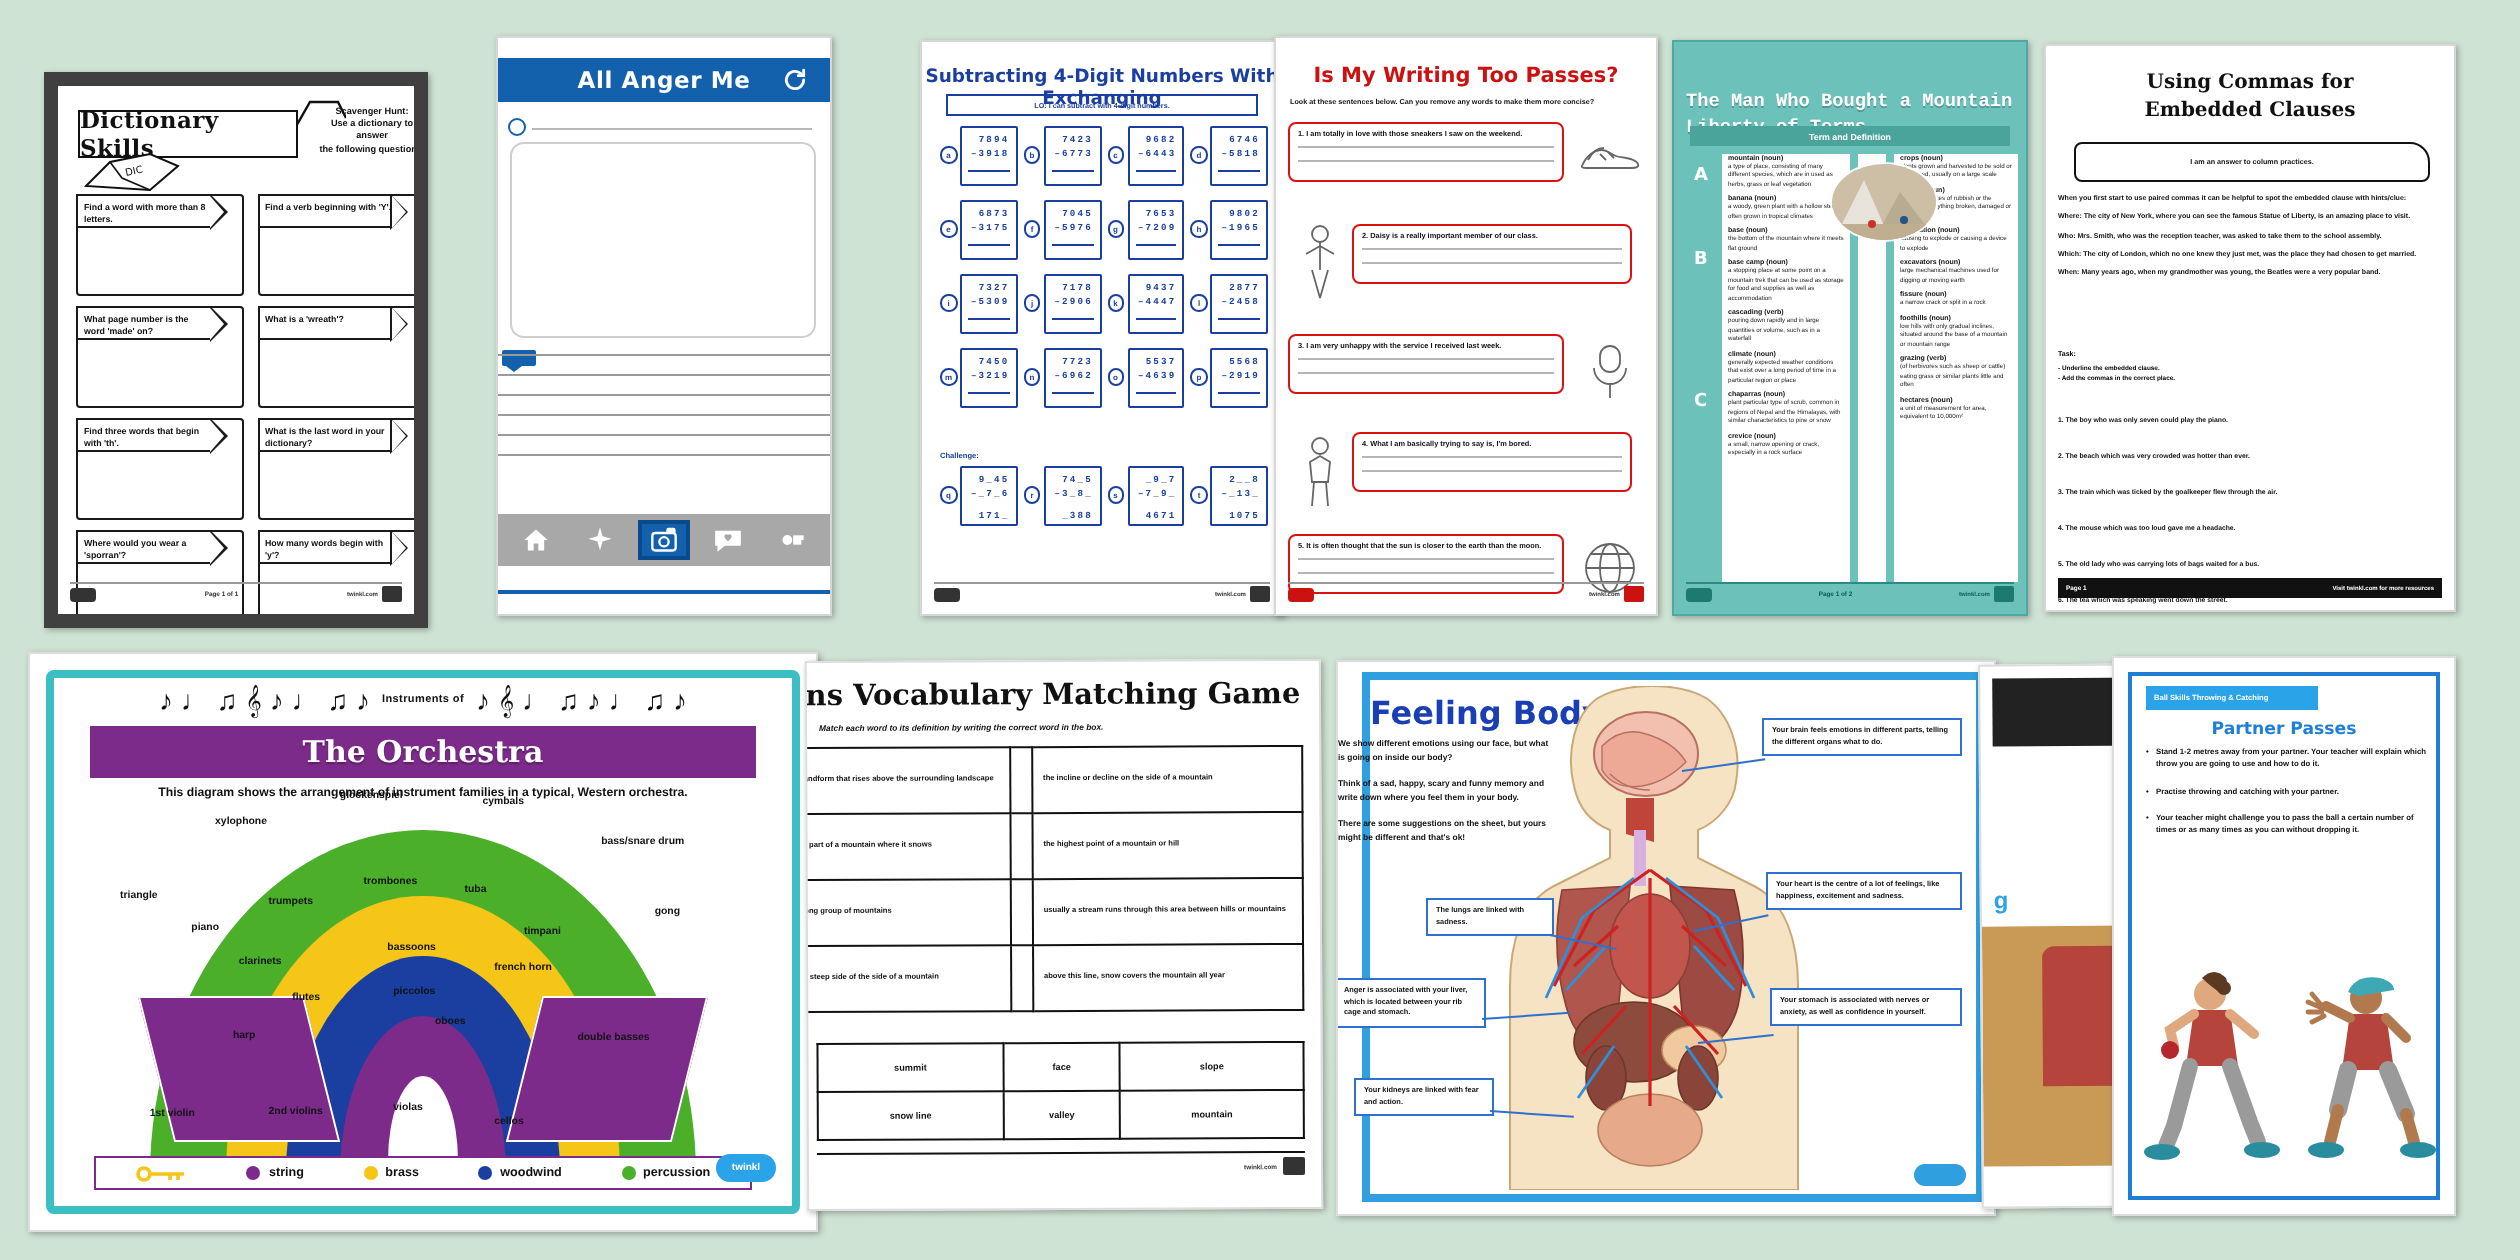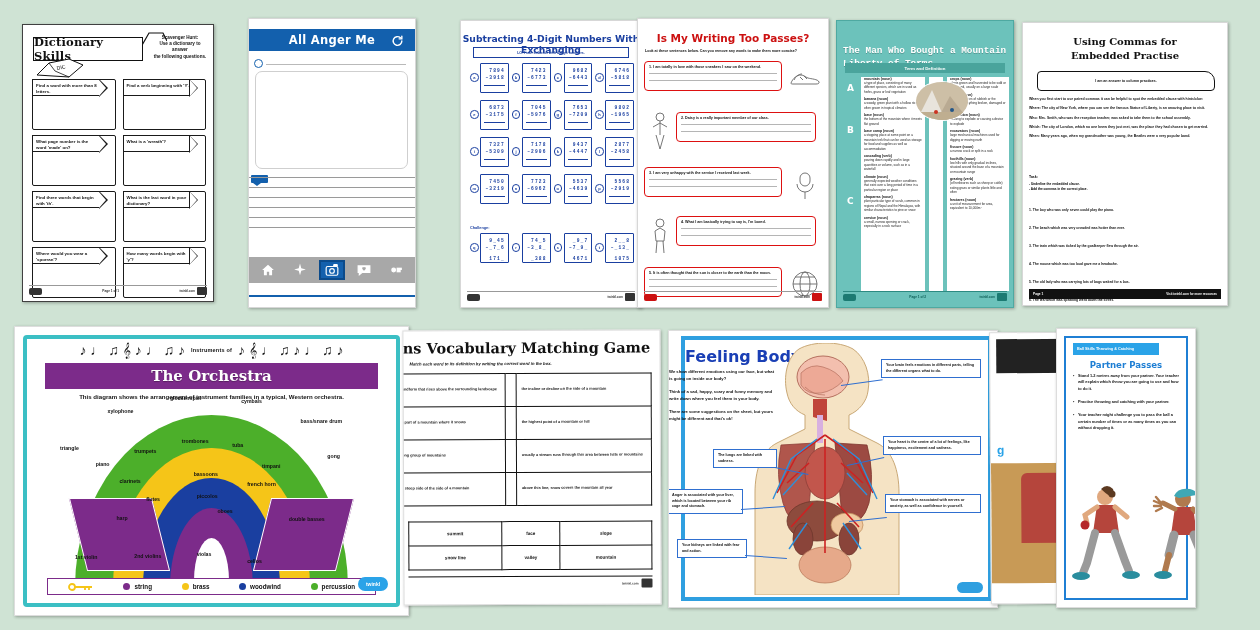--- a/index.html
+++ b/index.html
@@ -15,21 +15,21 @@
   .sheet {
     position: absolute;
     background: #ffffff;
     box-shadow: 1px 1px 3px rgba(0,0,0,.30);
     overflow: hidden;
   }
   .inner { position: absolute; inset: 0; }
   .rule { height: 1px; background: #9a9a9a; }
 
   
-  .dict { left: 22px; top: 24px; width: 192px; height: 278px; border: 1px solid #404040; }
+  .dict { left: 22px; top: 36px; width: 192px; height: 278px; border: 7px solid #404040; }
   .dict-title-wrap { position:absolute; left:10px; top:12px; width:110px; height:24px;
       border:1.6px solid #111; background:#fff; display:flex; align-items:center; justify-content:center; }
   .dict-title { font-family:"DejaVu Serif", serif; font-weight:700; font-size:11.5px; color:#111; letter-spacing:.2px; }
   .dict-flag { position:absolute; left:118px; top:6px; width:26px; height:20px; }
   .dict-flag svg { width:100%; height:100%; }
   .dict-sub { position:absolute; left:128px; top:10px; width:58px; text-align:center; }
   .dict-sub b { display:block; font-size:4.6px; font-weight:700; color:#111; line-height:1.35; }
   .dict-book { position:absolute; left:12px; top:32px; width:52px; height:24px; }
   .dict-grid { position:absolute; left:9px; top:54px; width:174px; display:grid;
       grid-template-columns:1fr 1fr; gap:5px 7px; }
@@ -189,21 +189,21 @@
   .body-intro p { font-size:4.2px; font-weight:700; color:#111; line-height:1.65; margin-bottom:6px; }
   .callout { position:absolute; border:1.2px solid #2f6fd0; background:#fff; padding:3px 4px;
       font-size:3.7px; font-weight:700; color:#111; line-height:1.55; }
   .callout-line { position:absolute; height:1px; background:#2f6fd0; transform-origin:left center; }
   .twinkl-chip { position:absolute; right:14px; bottom:14px; width:26px; height:11px;
       background:#2f9fe0; border-radius:6px; }
 
   
   .pp-back { left: 990px; top: 332px; width: 92px; height: 272px; background:#fff; border:1px solid #ddd;
       transform: rotate(-0.4deg); }
-  .pp { left: 1056px; top: 328px; width: 140px; height: 280px; background:#fff; border:1px solid #ddd; }
+  .pp { left: 1056px; top: 328px; width: 172px; height: 280px; background:#fff; border:1px solid #ddd; }
   .pp-frame { position:absolute; inset:7px; border:2.4px solid #1f7fd4; }
   .pp-tag { position:absolute; left:16px; top:14px; width:86px; height:12px; background:#2aa3e8;
       display:flex; align-items:center; padding-left:4px; }
   .pp-tag span { color:#fff; font-size:3.8px; font-weight:700; }
   .pp h2 { position:absolute; left:0; right:0; top:31px; text-align:center; color:#1f7fd4;
       font-size:8.6px; font-weight:700; font-family:"DejaVu Sans", sans-serif; }
   .pp-list { position:absolute; left:16px; right:14px; top:44px; }
   .pp-list li { list-style:none; font-size:3.9px; font-weight:700; color:#111;
       line-height:1.62; margin-bottom:7px; position:relative; padding-left:5px; }
   .pp-list li:before { content:"•"; position:absolute; left:0; top:0; }
@@ -720,21 +720,21 @@
             <span class="mark" style="background:#1c7a72"></span>
         </span>
       </div>
     </div>
   </div>
 
   <div class="sheet comma">
     <div class="inner">
       <h2>
         <span>Using Commas for</span><br>
-        <span>Embedded Practise</span>
+        <span>Embedded Clauses</span>
       </h2>
       <div class="comma-speech">
         <span>I am an answer to column practices.</span>
       </div>
       <div class="comma-body">
         <p>When you first start to use paired commas it can be helpful to spot the embedded clause with hints/clue:</p>
         <p>
           <span class="lbl">Where:</span>
           <span>The city of New York, where you can see the famous Statue of Liberty, is an amazing place to visit.</span>
         </p>

